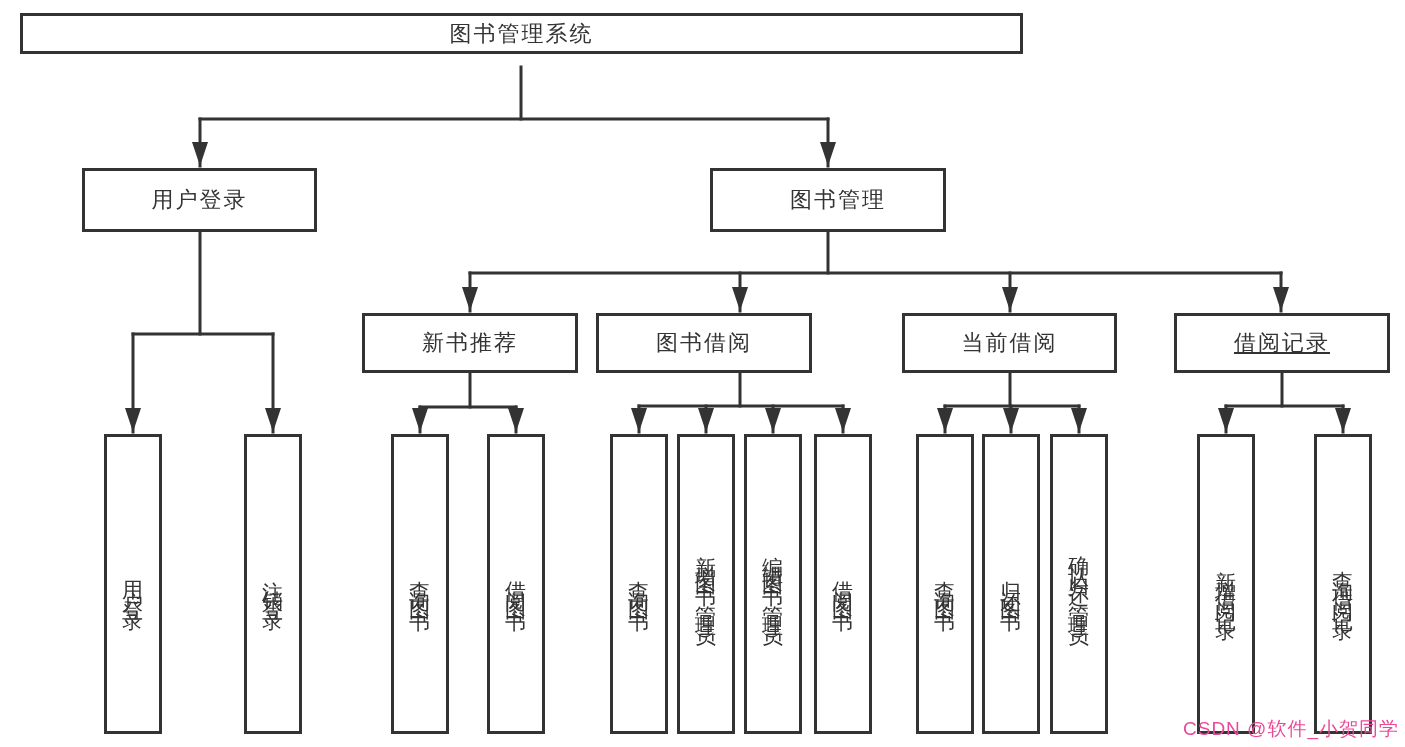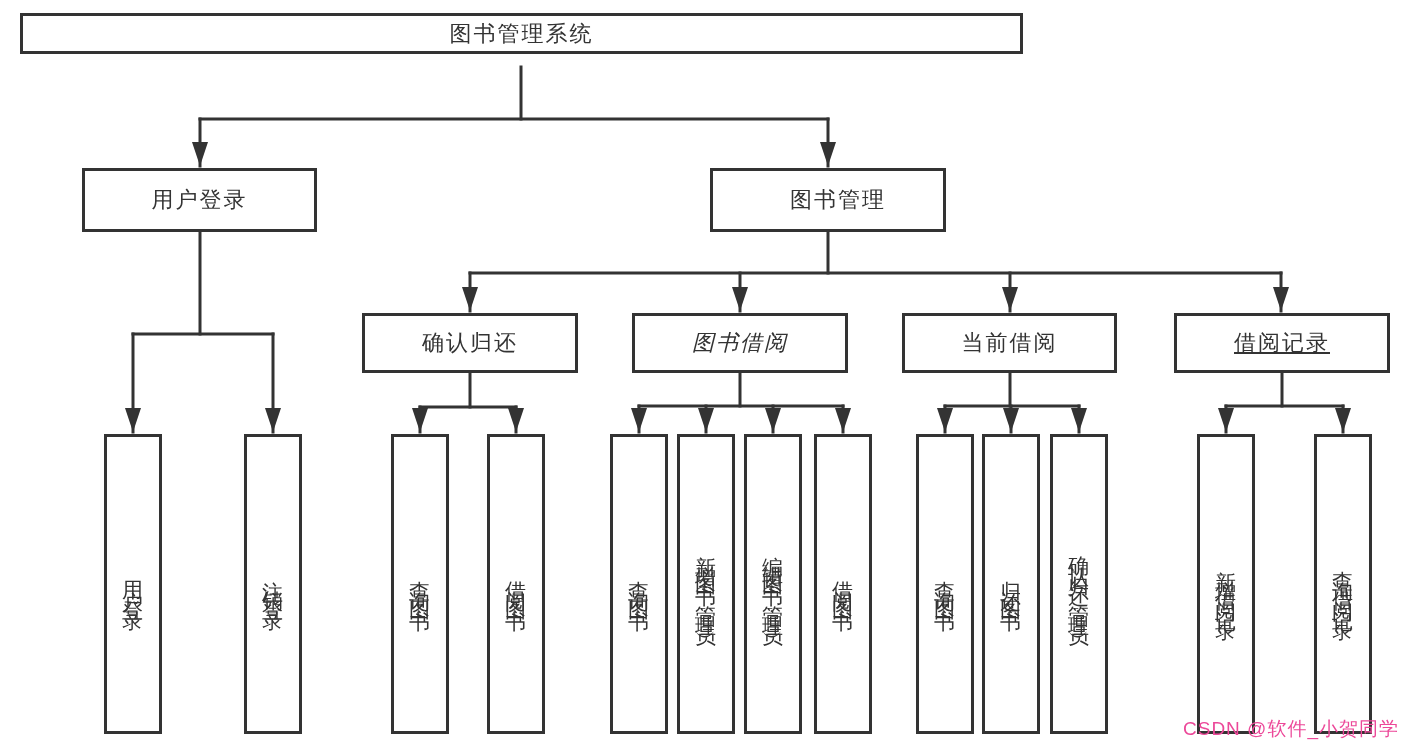--- a/index.html
+++ b/index.html
@@ -78,22 +78,22 @@
       <path d="M1226,406 V432" marker-end="url(#arrow)"></path>
       <path d="M1343,406 V432" marker-end="url(#arrow)"></path>
     </g>
   </svg>
 
   <div class="hbox" style="left:20px; top:13px; width:1003px; height:41px;">图书管理系统</div>
 
   <div class="hbox" style="left:82px; top:168px; width:235px; height:64px;">用户登录</div>
   <div class="hbox" style="left:710px; top:168px; width:236px; height:64px;padding-left:20px;">图书管理</div>
 
-  <div class="hbox" style="left:362px; top:313px; width:216px; height:60px;">确认归还</div>
-  <div class="hbox" style="left:632px; top:313px; width:216px; height:60px;font-style:italic;">图书借阅</div>
+  <div class="hbox" style="left:362px; top:313px; width:216px; height:60px;">新书推荐</div>
+  <div class="hbox" style="left:596px; top:313px; width:216px; height:60px;">图书借阅</div>
   <div class="hbox" style="left:902px; top:313px; width:215px; height:60px;">当前借阅</div>
   <div class="hbox" style="left:1174px; top:313px; width:216px; height:60px;text-decoration:underline;">借阅记录</div>
 
   <div class="vbox" style="left:104px;">用户登录</div>
   <div class="vbox" style="left:244px;">注销登录</div>
 
   <div class="vbox" style="left:391px;">查询图书</div>
   <div class="vbox" style="left:487px;">借阅图书</div>
 
   <div class="vbox" style="left:610px;">查询图书</div>

